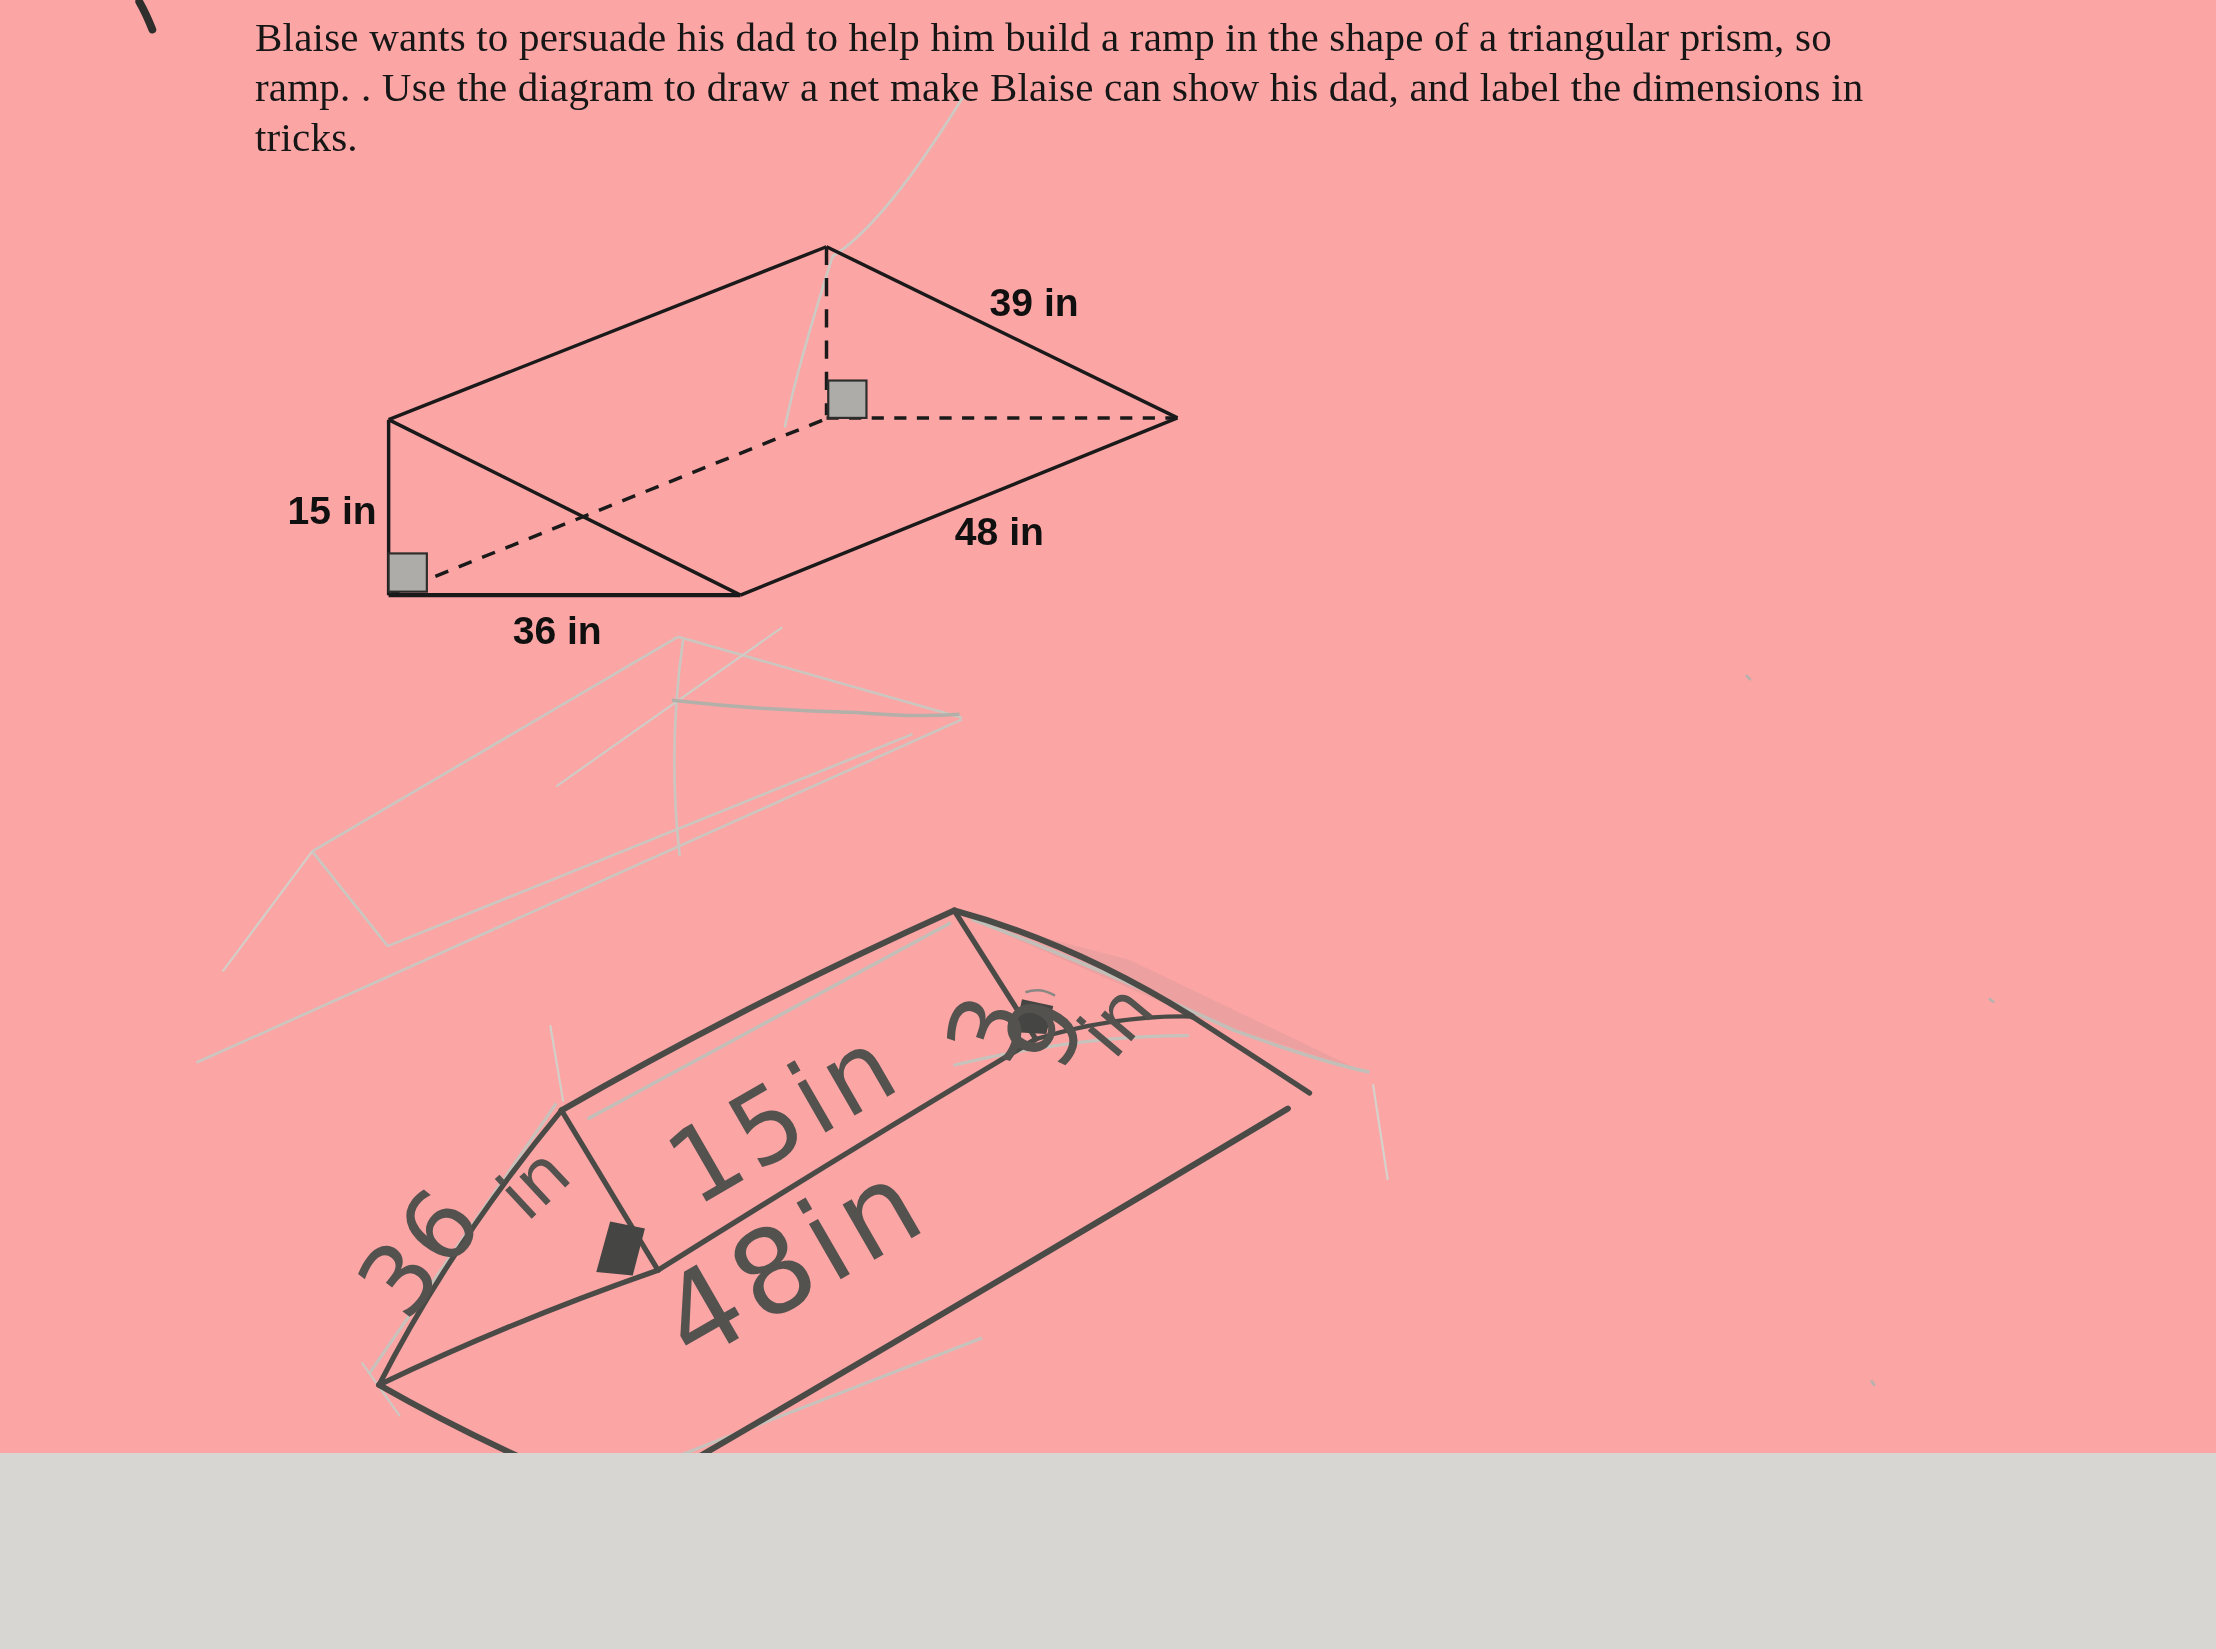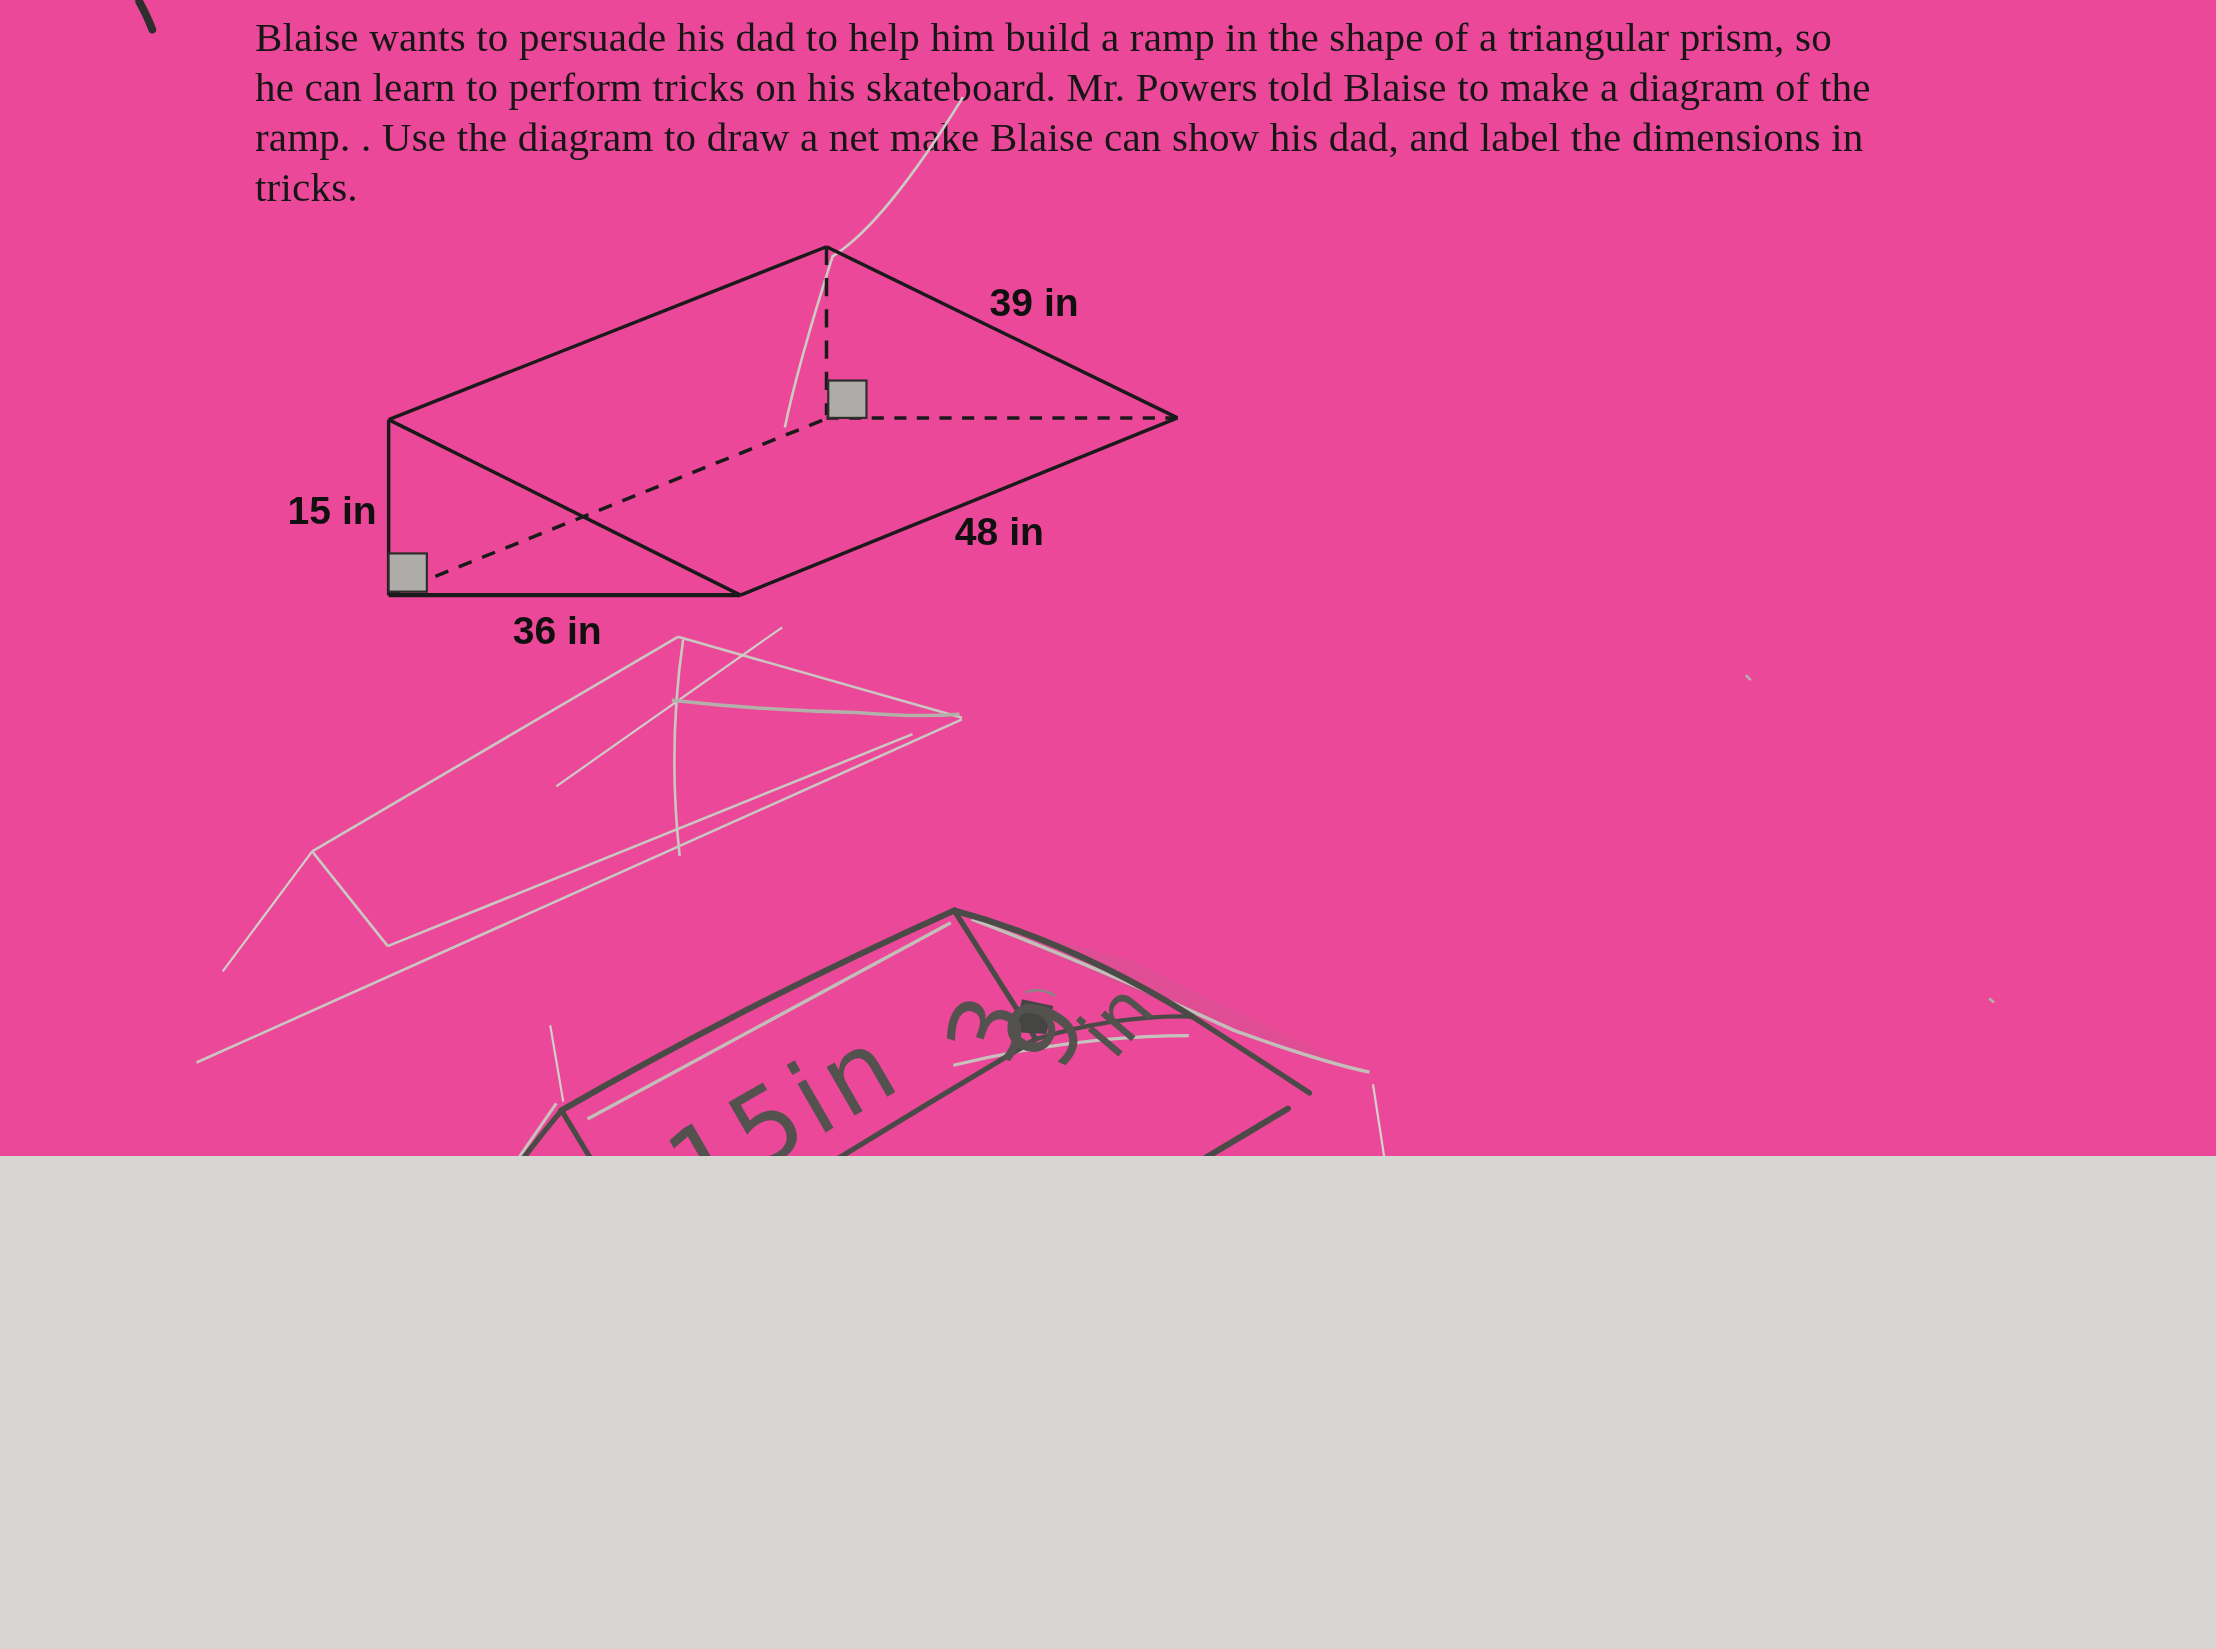--- a/index.html
+++ b/index.html
@@ -1,19 +1,19 @@
 <!DOCTYPE html>
 <html style="font-size:14px"><head>
 <meta charset="utf-8">
 <style>
   html,body{margin:0;padding:0;background:#d8d6d2;}
   .page{
     position:relative;
-    width:2216px;height:1156px;
-    background:#ec4899;
+    width:2216px;height:1453px;
+    background:#fca5a5;
     overflow:hidden;
     font-family:"Liberation Serif", serif;
   }
   .problem{
     position:absolute;
     left:255px;top:12px;width:1703px;
     color:#161616;
     font-size:41px;
     line-height:50px;
     letter-spacing:0.2px;
@@ -31,21 +31,20 @@
     fill:#54524e;
   }
 </style>
 </head>
 <body>
 
 <div class="page">
 
   <div class="problem">
     <div class="line">Blaise wants to persuade his dad to help him build a ramp in the shape of a triangular prism, so</div>
-    <div class="line">he can learn to perform tricks on his skateboard. Mr. Powers told Blaise to make a diagram of the</div>
     <div class="line">ramp. . Use the diagram to draw a net make Blaise can show his dad, and label the dimensions in</div>
     <div class="line">tricks.</div>
   </div>
 
   <svg class="art" viewBox="0 0 2550 1898" xmlns="http://www.w3.org/2000/svg">
 
     <g>
       <path d="M160,2 Q168,16 175,34" stroke="#2e2e2c" stroke-width="9" stroke-linecap="round" fill="none"></path>
       <path d="M1108,112 Q1018,258 958,295 Q918,420 903,492" stroke="#cdcac4" stroke-width="3" fill="none"></path>
       <path d="M2010,778 l4,4" stroke="#b5b2ad" stroke-width="3" stroke-linecap="round"></path>

